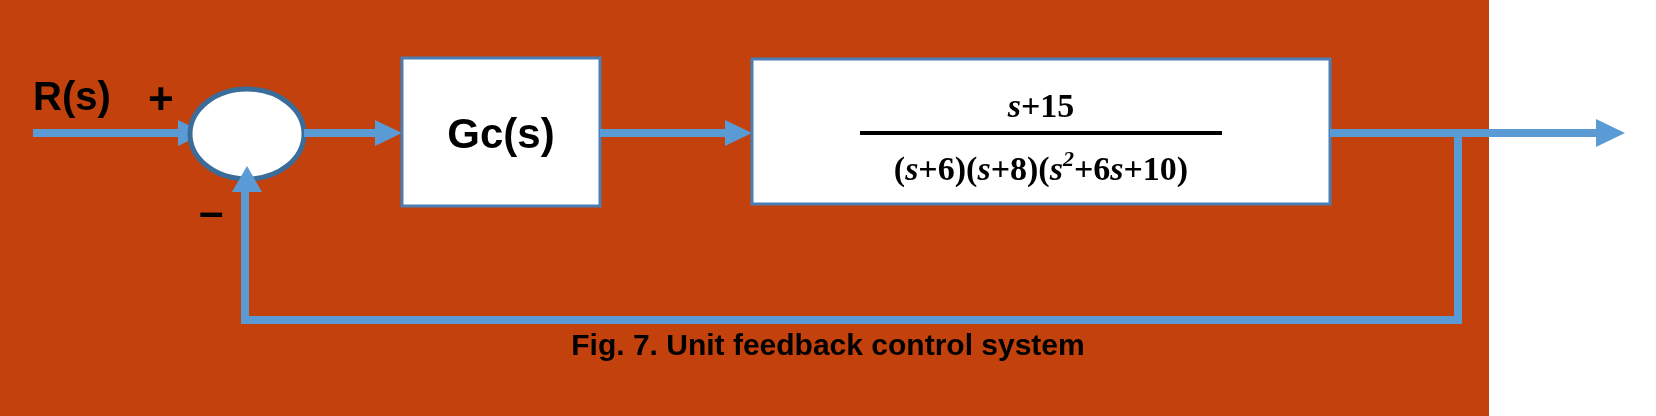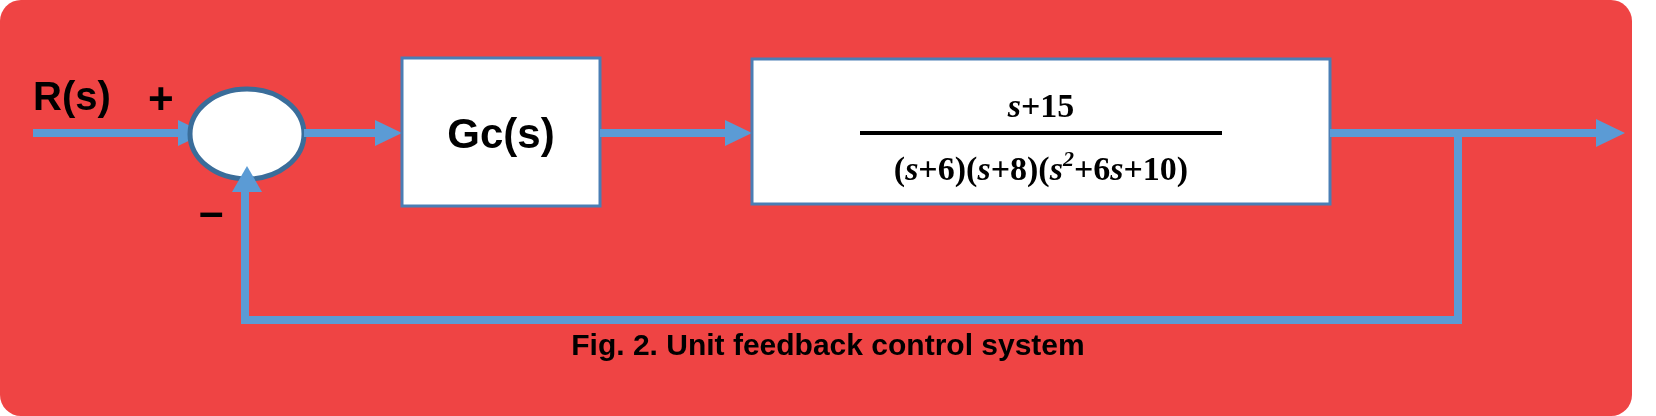--- a/index.html
+++ b/index.html
@@ -8,24 +8,23 @@
     background: #ffffff;
   }
   body {
     width: 1656px;
     height: 416px;
     font-family: "Liberation Sans", sans-serif;
     overflow: hidden;
   }
   #figure-root {
     position: relative;
-    width: 1632px;
+    width: 1489px;
     height: 416px;
-    background: #ef4444;
-    border-radius: 21px;
+    background: #c2410c;
   }
   #diagram-svg {
     position: absolute;
     left: 0;
     top: 0;
     width: 1656px;
     height: 416px;
     display: block;
   }
   .sig-label {
@@ -133,16 +132,16 @@
     </g>
 
     <g>
       <polyline points="1458,133 1458,320 245,320 245,190" fill="none" stroke="#5B9BD5" stroke-width="8"></polyline>
       <polygon points="232,192 247,166 262,192" fill="#5B9BD5"></polygon>
     </g>
 
   </svg>
 
   <div class="caption">
-    <span class="caption-label">Fig. 2.</span><span class="caption-text"> Unit feedback control system</span>
+    <span class="caption-label">Fig. 7.</span><span class="caption-text"> Unit feedback control system</span>
   </div>
 
 </div>
 
 </body></html>

